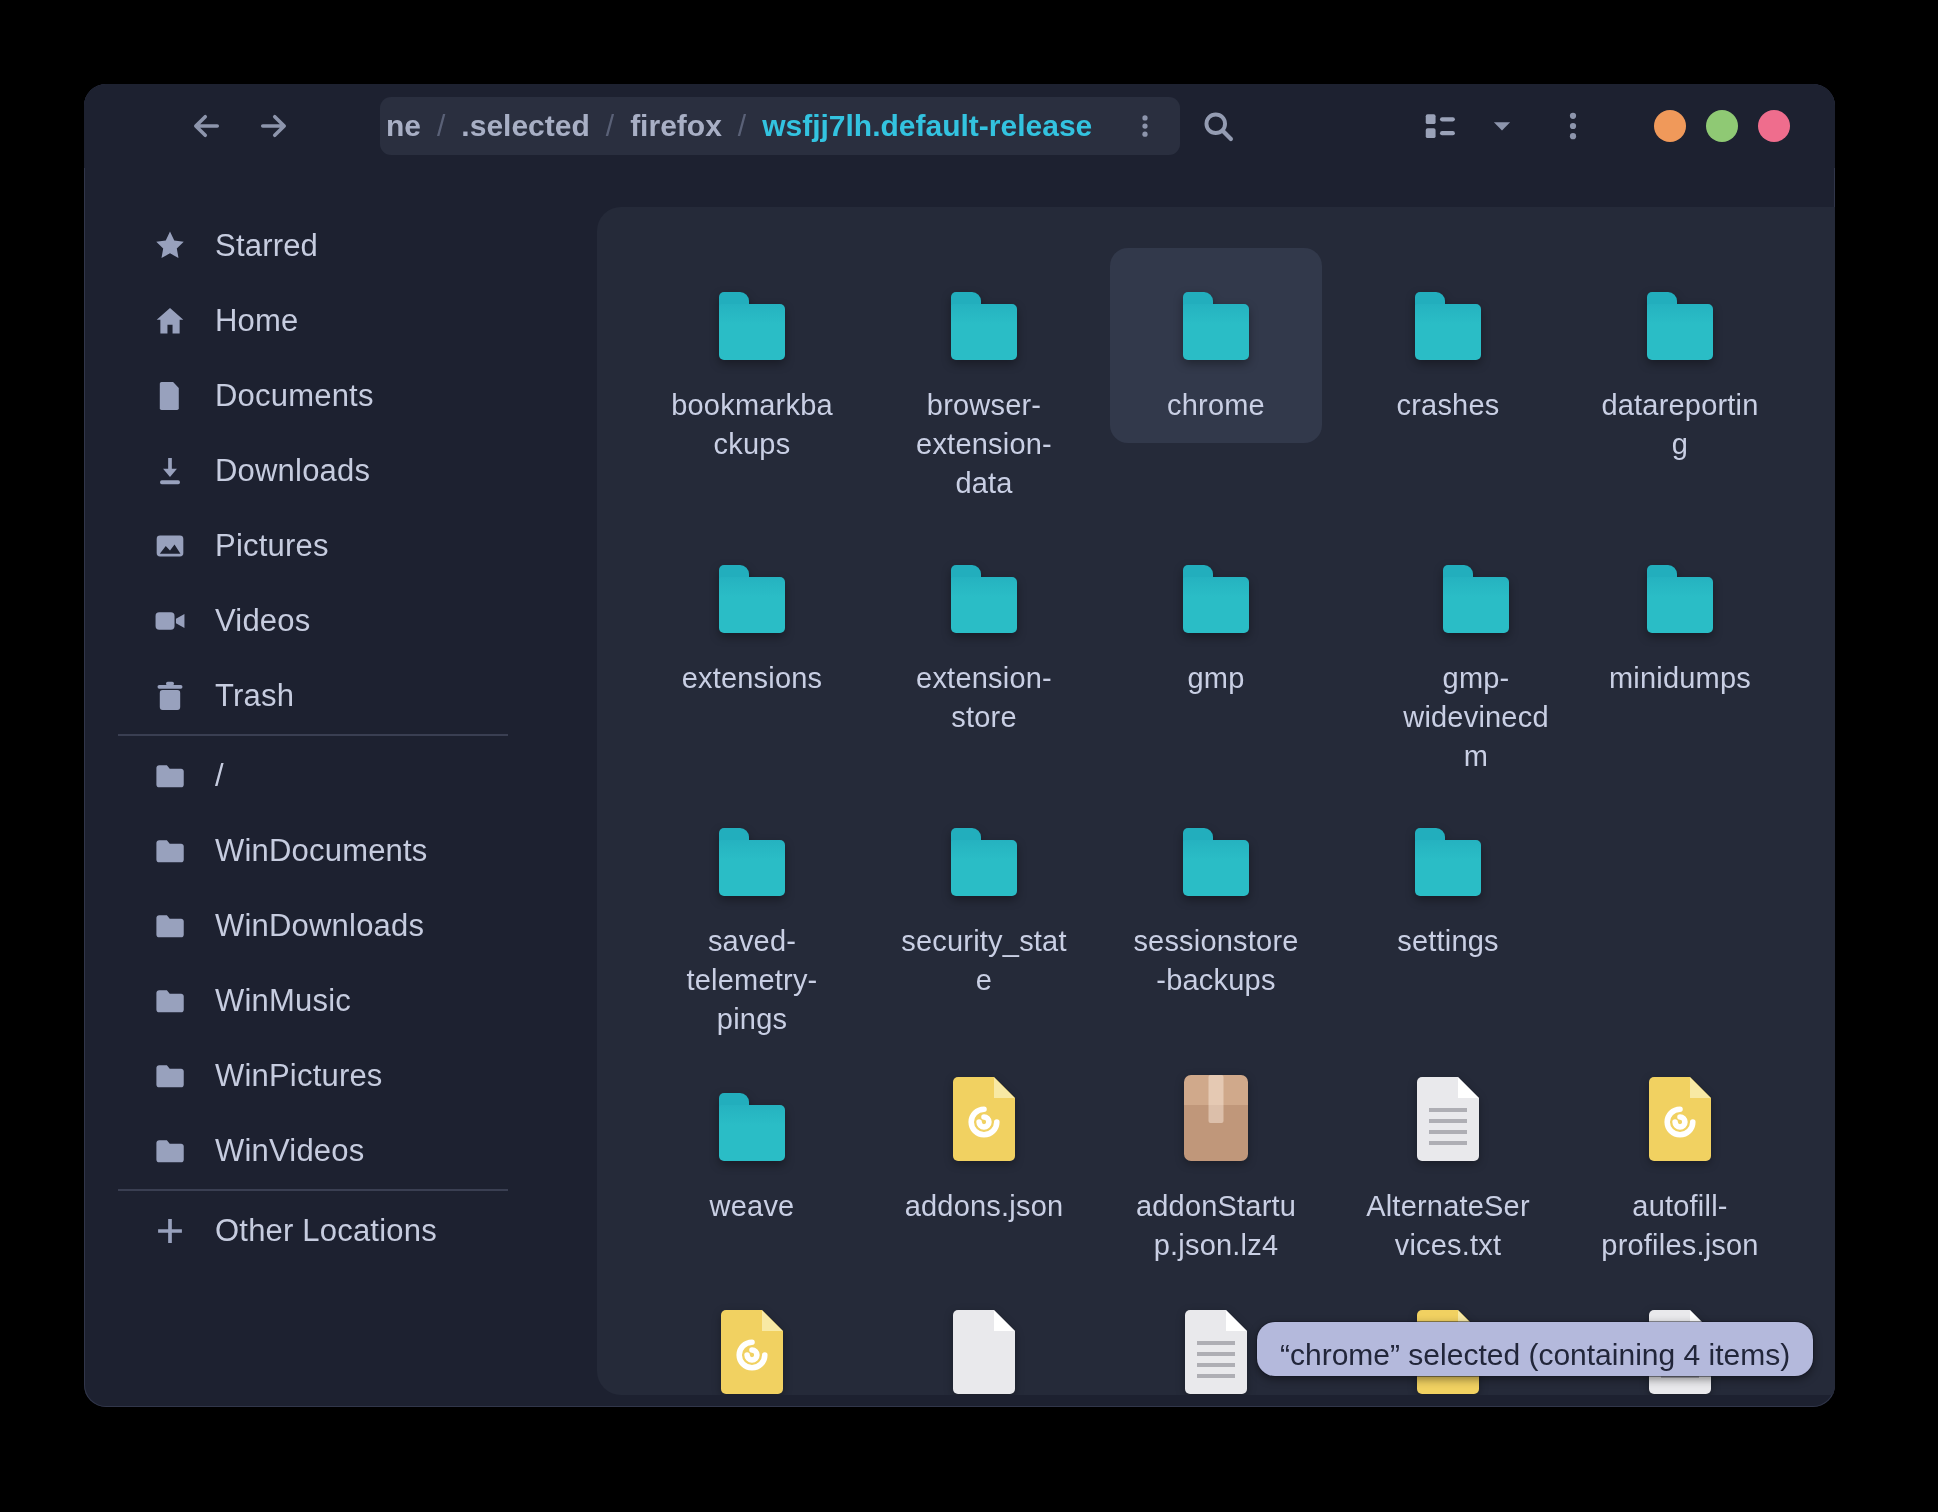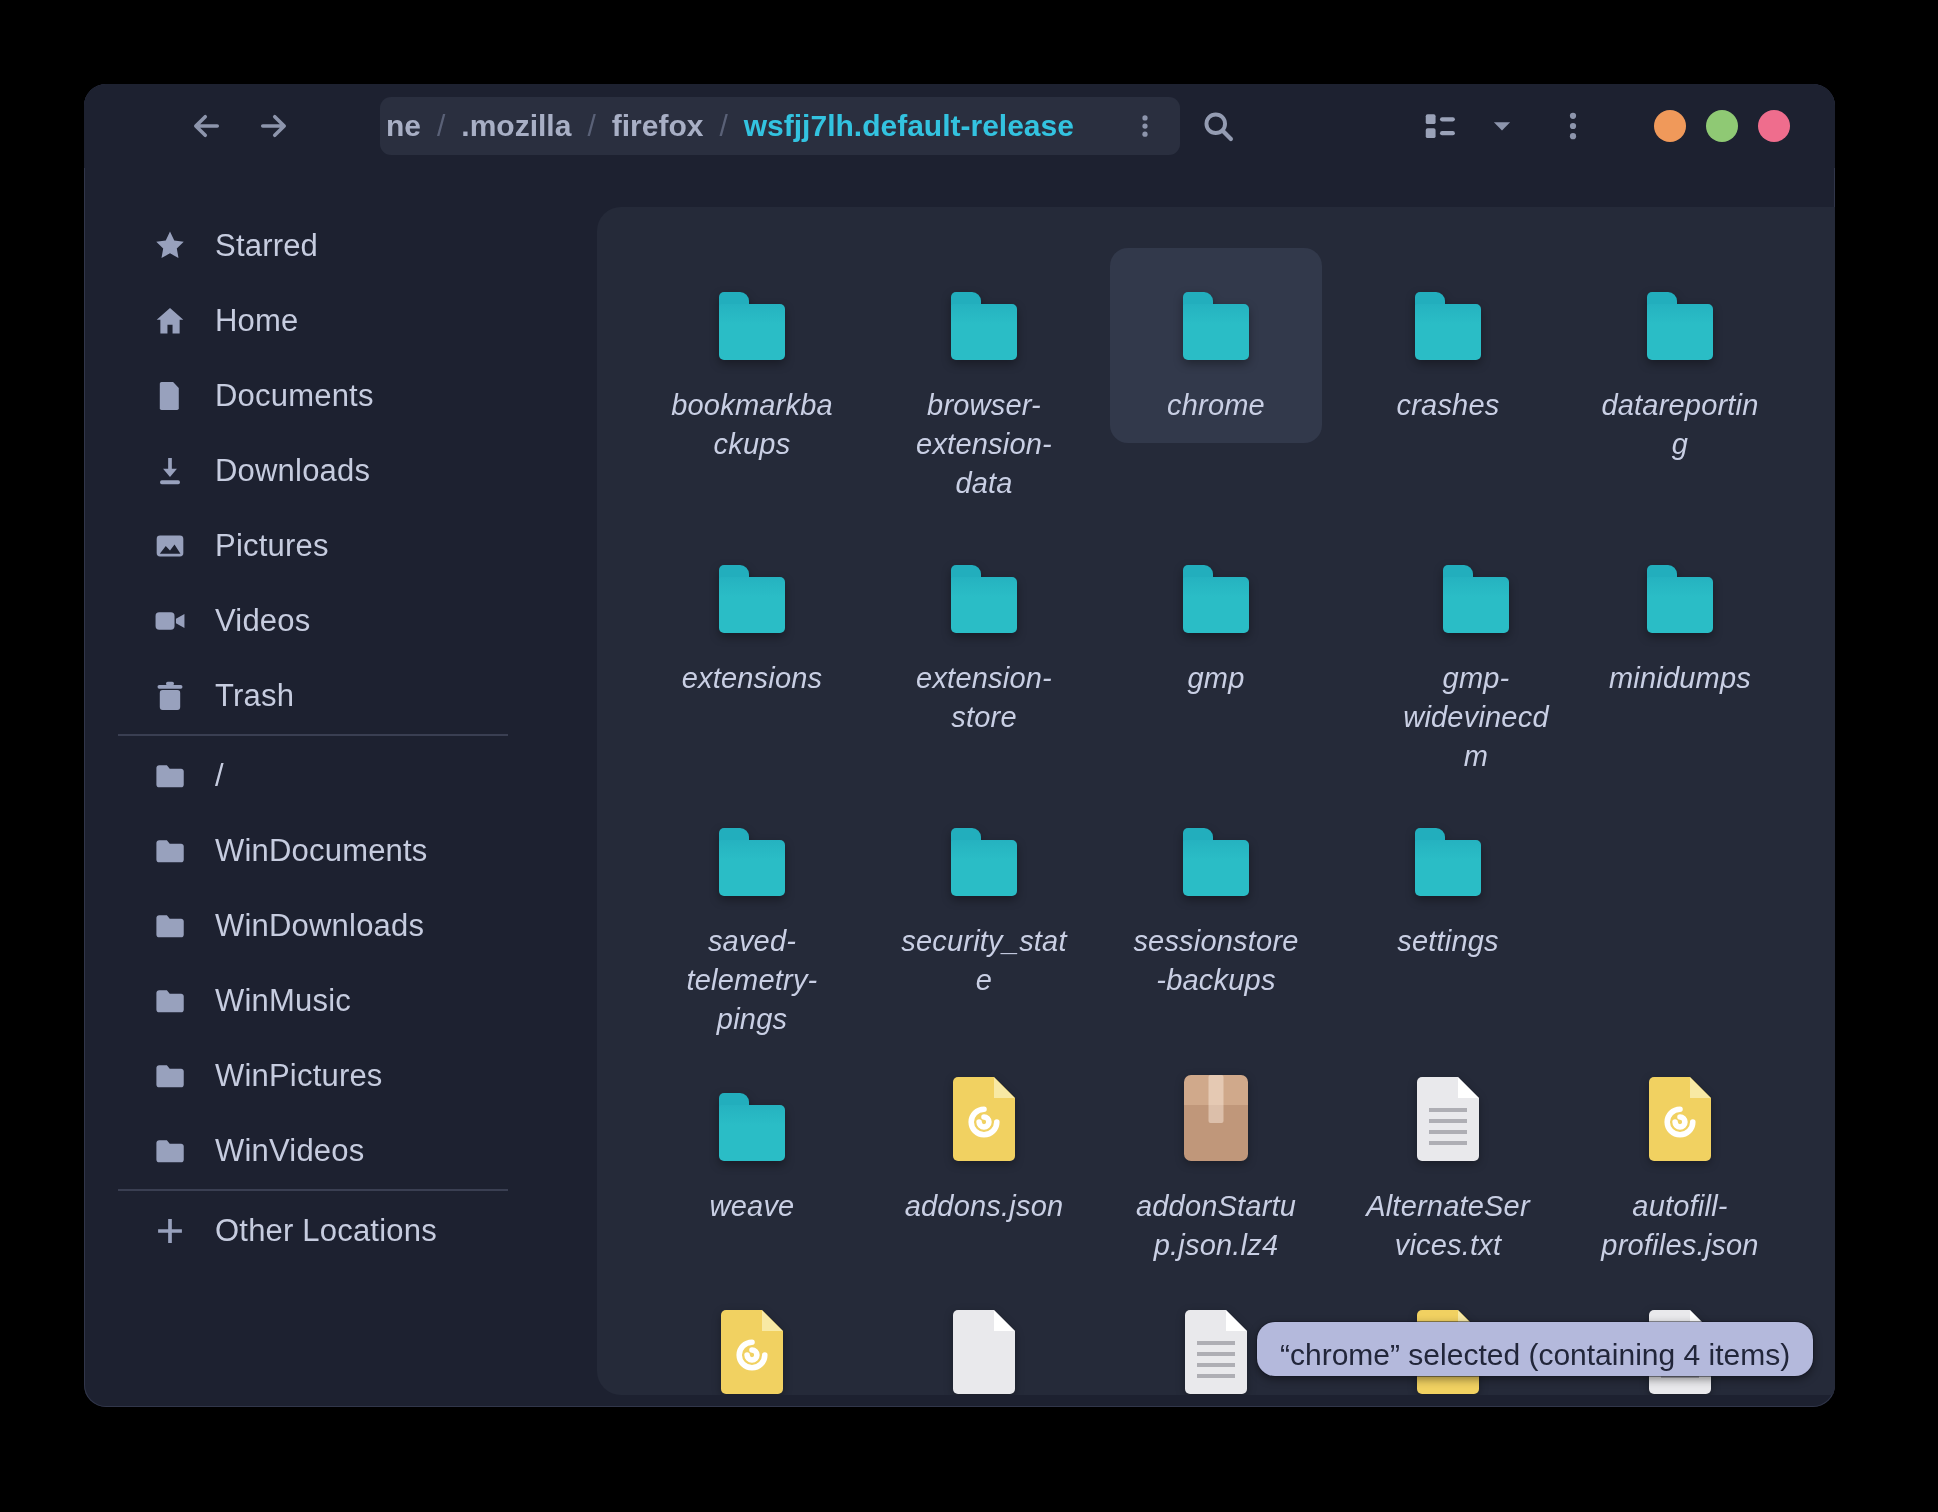--- a/index.html
+++ b/index.html
@@ -45,21 +45,21 @@
   .slabel{font-size:31px;color:#c6ccdf;letter-spacing:.2px;white-space:nowrap;}
   .sdiv{height:2px;background:#3a3f52;margin:1px 89px 2px 34px;}
 
   
   .panel{position:absolute;left:513px;top:123px;width:1238px;height:1188px;
     background:var(--panel-bg,#252a39);border-radius:24px 0 0 24px;overflow:hidden;}
   .cell{position:absolute;width:232px;display:flex;justify-content:center;}
   .tile{width:204px;padding:26px 4px 18px;border-radius:18px;text-align:center;box-sizing:content-box;}
   .tile.selected{background:var(--selected-bg,#32394b);}
   .iwrap{height:86px;display:flex;align-items:flex-end;justify-content:center;}
-  .label{margin-top:26px;font-size:29px;line-height:39px;color:#c9cfe4;letter-spacing:.2px;font-style:italic;}
+  .label{margin-top:26px;font-size:29px;line-height:39px;color:#c9cfe4;letter-spacing:.2px;}
 
   
   .gfolder{position:relative;width:66px;height:68px;filter:drop-shadow(0 4px 5px rgba(0,0,0,.35));}
   .gfolder .tab{position:absolute;left:0;top:0;width:30px;height:16px;background:#22aebd;border-radius:5px 9px 0 0;}
   .gfolder .fbody{position:absolute;left:0;bottom:0;width:66px;height:56px;
     background:linear-gradient(180deg,#25b2c0,var(--folder-teal,#2abdc6) 35%);border-radius:3px 5px 5px 5px;}
 
   
   .gfile{position:relative;width:62px;height:84px;border-radius:5px;
     clip-path:polygon(0 0,calc(100% - 21px) 0,100% 21px,100% 100%,0 100%);}
@@ -101,21 +101,21 @@
       <div class="tb-btn fwd">
         <svg width="36" height="36" viewBox="0 0 24 24">
           <path d="M4.5 12h13.9M12.5 5.8l6.3 6.2-6.3 6.2" fill="none" stroke="#8d95ac" stroke-width="2.4" stroke-linecap="round" stroke-linejoin="round"></path>
         </svg>
       </div>
 
       <div class="pill">
         <span id="crumbs" style="display:flex;align-items:center;overflow:hidden;">
             <span class="seg">ne</span>
             <span class="sep">/</span>
-            <span class="seg">.mozilla</span>
+            <span class="seg">.selected</span>
             <span class="sep">/</span>
             <span class="seg">firefox</span>
             <span class="sep">/</span>
             <span class="seg active">wsfjj7lh.default-release</span>
           </span>
         <span class="pill-kebab">
           <svg width="30" height="30" viewBox="0 0 24 24">
               <g fill="#8d95ac">
                 <circle cx="12" cy="5.5" r="2.1"></circle>
                 <circle cx="12" cy="12" r="2.1"></circle>

